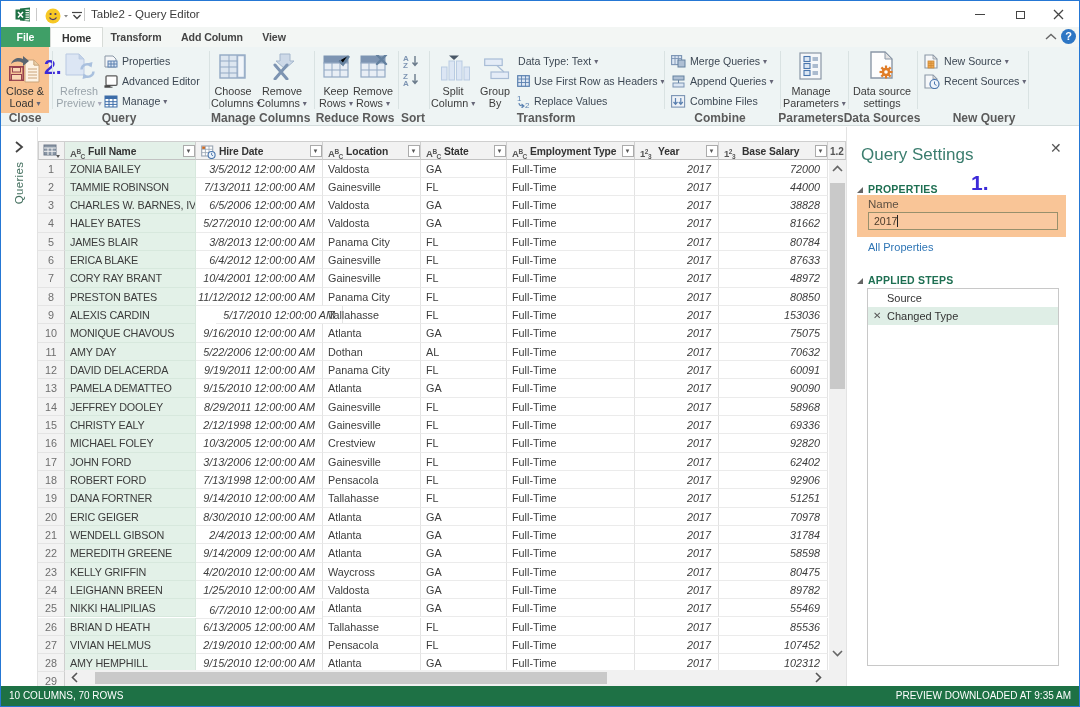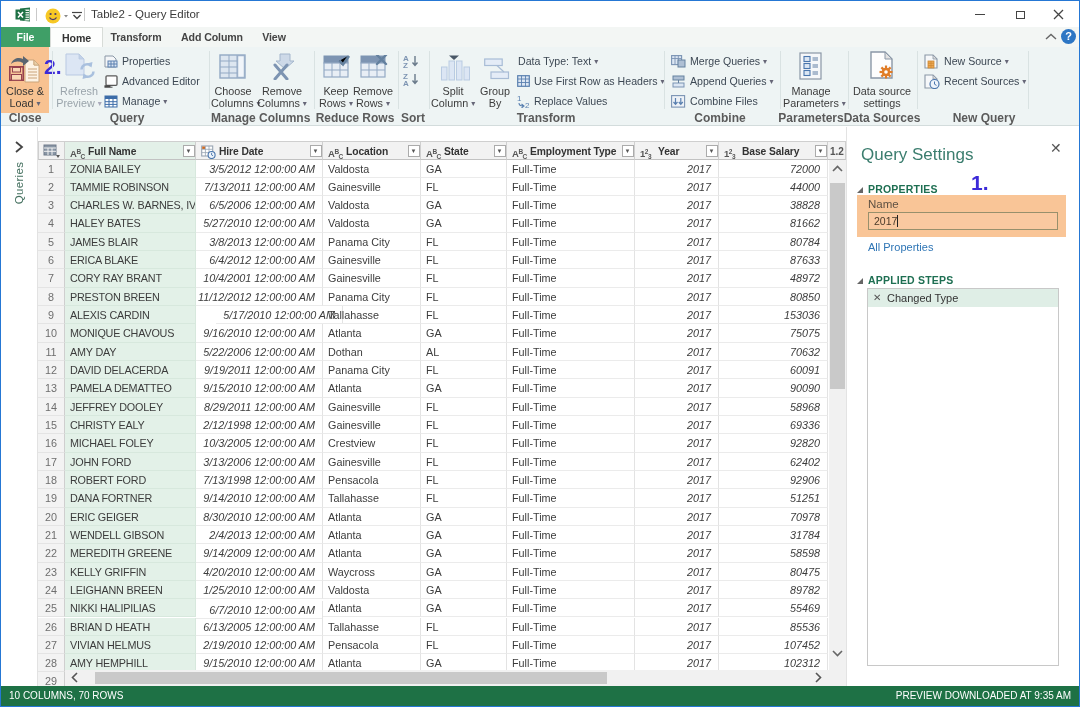--- a/index.html
+++ b/index.html
@@ -134,21 +134,21 @@
     <div class="smallrow" style="left:103px;top:25px;"><svg class="abs" style="left:0;top:2.5px;" width="14" height="13" viewBox="0 0 14 13">
         <rect x="2" y="0.8" width="11" height="9.5" rx="1" fill="#fdfdfd" stroke="#5a5a5a" stroke-width="1.3"></rect>
         <path d="M0.5 10.2 l6 0 0 2 -6 0z" fill="#4a4a4a"></path>
         <path d="M0.5 12.2 l8 0" stroke="#4a4a4a" stroke-width="1"></path>
       </svg><span style="margin-left:18px;">Advanced Editor</span></div>
     <div class="smallrow" style="left:103px;top:45px;"><svg class="abs" style="left:0;top:2.5px;" width="14" height="13" viewBox="0 0 14 13">
         <rect x="1" y="1" width="12" height="11" fill="#fff" stroke="#3c6ca8" stroke-width="1"></rect>
         <rect x="1" y="1" width="12" height="3" fill="#3c6ca8"></rect>
         <path d="M5 4 l0 8 M9 4 l0 8 M1 6.7 l12 0 M1 9.4 l12 0" stroke="#3c6ca8" stroke-width="1"></path>
       </svg><span style="margin-left:18px;">Manage <span class="caret">▾</span></span></div>
-    <div class="grp-label" style="left:80px;width:92px;">Query</div>
+    <div class="grp-label" style="left:72px;width:92px;">Query</div>
     <div class="grp-sep" style="left:208px;"></div>
     <svg class="abs" style="left:218px;top:7px;" width="28" height="26" viewBox="0 0 28 26">
       <rect x="1" y="1" width="25" height="23" fill="#dde6f0" stroke="#93a9c4" stroke-width="1.4"></rect>
       <path d="M1 7 l25 0 M1 13 l25 0 M1 19 l25 0" stroke="#93a9c4" stroke-width="1"></path>
       <path d="M10 1 l0 23 M18 1 l0 23" stroke="#93a9c4" stroke-width="1"></path>
       <rect x="18.7" y="1.7" width="6.6" height="21.6" fill="#f1f5fa" stroke="#93a9c4" stroke-width="1"></rect>
     </svg>
     <div class="abs" style="left:210px;top:39px;width:44px;text-align:center;font-size:10.8px;color:#3c3c3c;line-height:11.5px;white-space:nowrap;">Choose<br>Columns <span class="caret">▾</span></div>
     <svg class="abs" style="left:270px;top:6px;" width="28" height="27" viewBox="0 0 28 27">
       <path d="M9 1 l10 0 0 7 4 0 -9 8 -9 -8 4 0z" fill="#cdd9e8" stroke="#a4b6cc" stroke-width="1"></path>
@@ -392,21 +392,21 @@
     <div class="cell r" style="left:681px;top:110.1px;width:109px;">87633</div>
     <div class="cell n" style="left:0px;top:128.42000000000002px;width:27px;">7</div>
     <div class="cell g l" style="left:27px;top:128.42000000000002px;width:131px;">CORY RAY BRANT</div>
     <div class="cell r" style="left:158px;top:128.42000000000002px;width:127px;">10/4/2001 12:00:00 AM</div>
     <div class="cell l" style="left:285px;top:128.42000000000002px;width:98px;">Gainesville</div>
     <div class="cell l" style="left:383px;top:128.42000000000002px;width:86px;">FL</div>
     <div class="cell l" style="left:469px;top:128.42000000000002px;width:128px;">Full-Time</div>
     <div class="cell r" style="left:597px;top:128.42000000000002px;width:84px;">2017</div>
     <div class="cell r" style="left:681px;top:128.42000000000002px;width:109px;">48972</div>
     <div class="cell n" style="left:0px;top:146.74px;width:27px;">8</div>
-    <div class="cell g l" style="left:27px;top:146.74px;width:131px;">PRESTON BREEN</div>
+    <div class="cell g l" style="left:27px;top:146.74px;width:131px;">PRESTON BATES</div>
     <div class="cell r" style="left:158px;top:146.74px;width:127px;">11/12/2012 12:00:00 AM</div>
     <div class="cell l" style="left:285px;top:146.74px;width:98px;">Panama City</div>
     <div class="cell l" style="left:383px;top:146.74px;width:86px;">FL</div>
     <div class="cell l" style="left:469px;top:146.74px;width:128px;">Full-Time</div>
     <div class="cell r" style="left:597px;top:146.74px;width:84px;">2017</div>
     <div class="cell r" style="left:681px;top:146.74px;width:109px;">80850</div>
     <div class="cell n" style="left:0px;top:165.06px;width:27px;">9</div>
     <div class="cell g l" style="left:27px;top:165.06px;width:131px;">ALEXIS CARDIN</div>
     <div class="cell r" style="left:158px;top:165.06px;width:127px;margin-left:20px;">5/17/2010 12:00:00 AM</div>
     <div class="cell l" style="left:285px;top:165.06px;width:98px;">Tallahasse</div>
@@ -591,19 +591,20 @@
     <div class="ptitle">Query Settings</div>
     <div class="pclose">✕</div>
     <div class="abs" style="left:10px;top:52px;"><span class="tri"></span><span class="sechdr" style="margin-left:5px;">PROPERTIES</span></div>
     <div class="abs ann" style="left:124px;top:44px;">1.</div>
     <div class="orange"></div>
     <div class="abs" style="left:21px;top:71px;font-size:11.5px;color:#5e5143;">Name</div>
     <div class="namein">2017<span style="display:inline-block;width:1px;height:12px;background:#222;vertical-align:-2px;"></span></div>
     <div class="alink">All Properties</div>
     <div class="abs" style="left:10px;top:143px;"><span class="tri"></span><span class="sechdr" style="margin-left:5px;">APPLIED STEPS</span></div>
     <div class="steps">
+      <div class="step">Source</div>
       <div class="step sel" style="position:relative;"><span style="position:absolute;left:5px;top:0;color:#555;font-size:10px;">✕</span>Changed Type</div>
     </div>
   </div>
 <div class="statusbar">
     <div class="abs" style="left:8px;top:4px;">10 COLUMNS, 70 ROWS</div>
     <div class="abs" style="right:8px;top:4px;">PREVIEW DOWNLOADED AT 9:35 AM</div>
   </div>
 <div class="frame"></div>
 </body></html>

